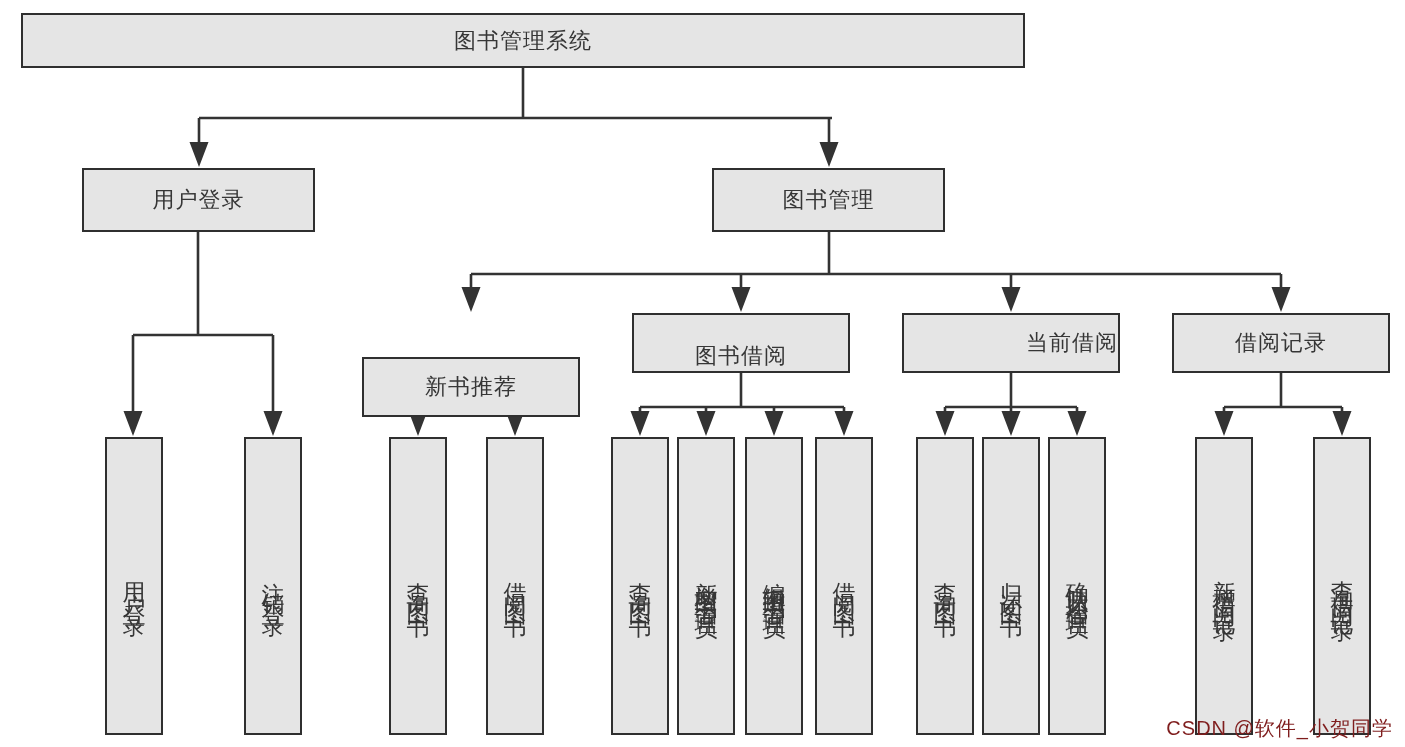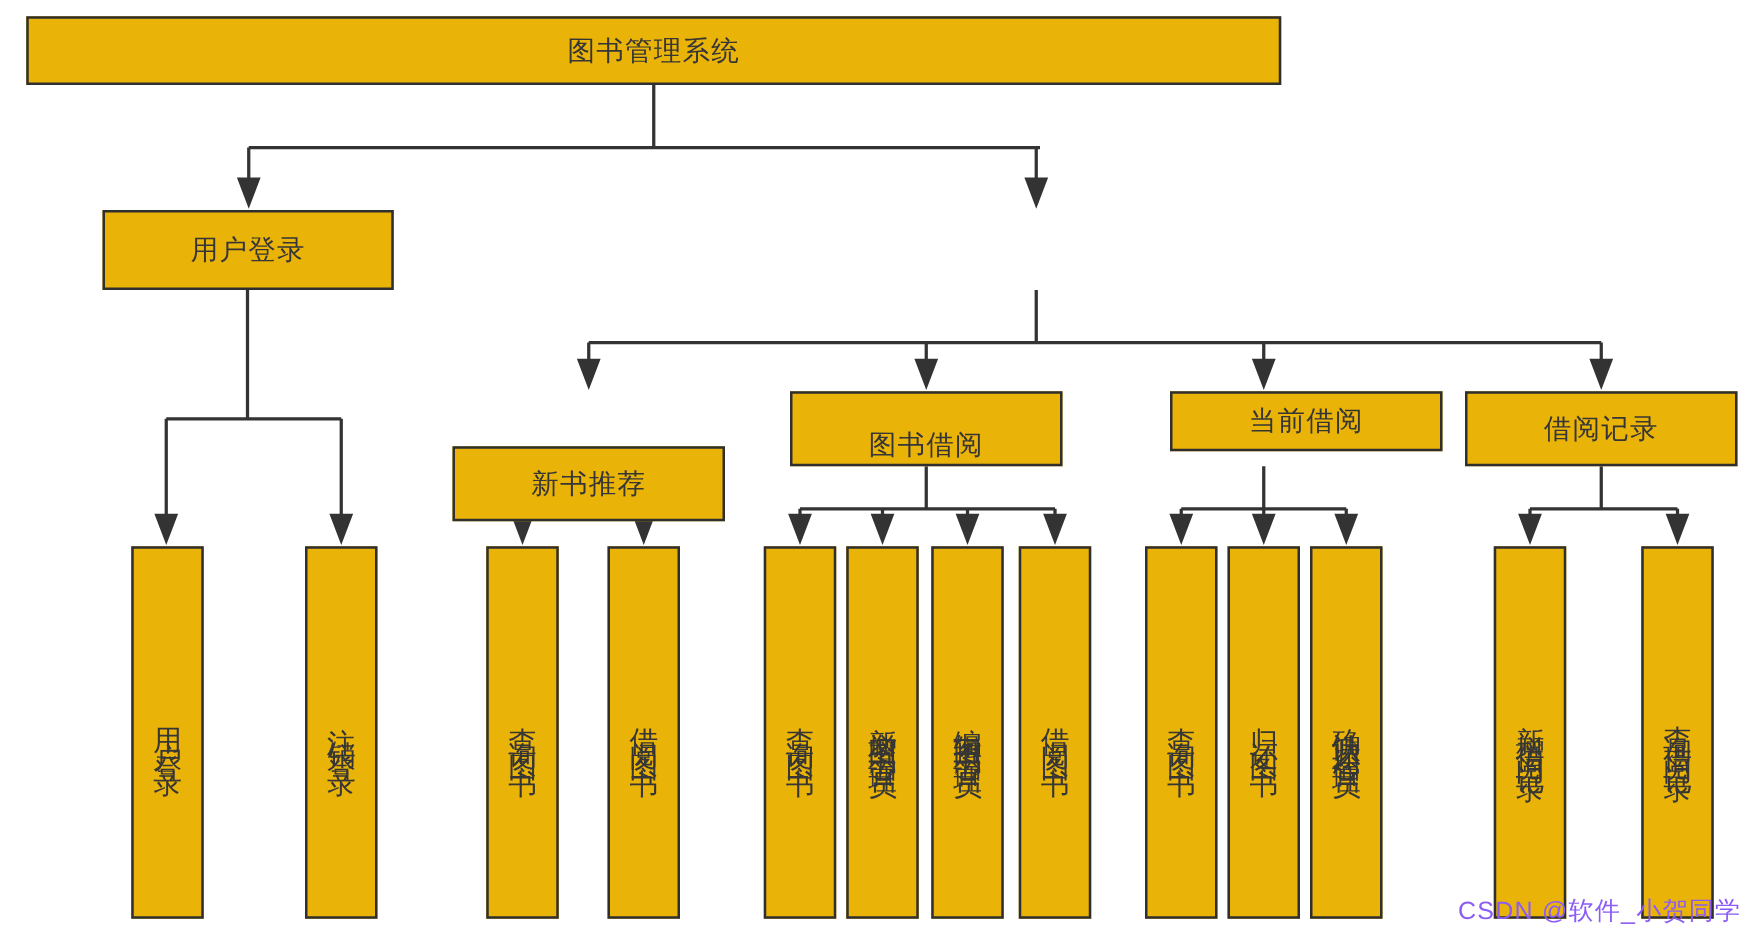--- a/index.html
+++ b/index.html
@@ -2,33 +2,33 @@
 <html><head>
 <meta charset="utf-8">
 <style>
   html,body{margin:0;padding:0;background:#ffffff;}
   .canvas{
     position:relative;width:1405px;height:747px;background:#ffffff;overflow:hidden;
     font-family:"Liberation Sans","DejaVu Sans",sans-serif;
   }
   .wires{position:absolute;left:0;top:0;width:1405px;height:747px;}
   .node{
-    position:absolute;box-sizing:border-box;background:#eab308;
+    position:absolute;box-sizing:border-box;background:#e5e5e5;
     border:2.5px solid #2f2f2f;display:flex;align-items:center;justify-content:center;
   }
   .hnode span{font-size:22px;color:#363636;letter-spacing:1px;white-space:nowrap;}
   .vnode{top:437px;width:58px;height:298px;}
   .vnode span{
     writing-mode:vertical-rl;text-orientation:mixed;
     font-size:23px;line-height:1;letter-spacing:11px;color:#363636;
   }
   .vnode.long span{letter-spacing:5px;}
   .vnode.mid span{letter-spacing:8px;}
   .watermark{
-    position:absolute;right:12px;bottom:5px;font-size:20px;color:#8b5cf6;
+    position:absolute;right:12px;bottom:5px;font-size:20px;color:#7f1d1d;
     letter-spacing:1px;white-space:nowrap;margin-left:32px;
   }
 </style>
 </head>
 <body>
 
 <div class="canvas">
 
   <svg class="wires" viewBox="0 0 1405 747">
 
@@ -88,28 +88,31 @@
              M1332.5 411 H1351.5 L1342 436 Z" fill="#333333" stroke="none"></path>
   </svg>
 
   <div class="node hnode" style="left:21px;top:13px;width:1004px;height:55px;">
     <span>图书管理系统</span>
   </div>
 
   <div class="node hnode" style="left:82px;top:168px;width:233px;height:64px;">
     <span>用户登录</span>
   </div>
+  <div class="node hnode" style="left:712px;top:168px;width:233px;height:64px;">
+    <span>图书管理</span>
+  </div>
 
   <div class="node hnode" style="left:362px;top:313px;width:218px;height:60px;margin-top:44px;">
     <span>新书推荐</span>
   </div>
   <div class="node hnode" style="left:632px;top:313px;width:218px;height:60px;align-items:flex-end;">
     <span>图书借阅</span>
   </div>
-  <div class="node hnode" style="left:936px;top:313px;width:218px;height:48px;">
+  <div class="node hnode" style="left:902px;top:313px;width:218px;height:60px;justify-content:flex-end;">
     <span>当前借阅</span>
   </div>
   <div class="node hnode" style="left:1172px;top:313px;width:218px;height:60px;">
     <span>借阅记录</span>
   </div>
 
   <div class="node vnode" style="left:105px;">
     <span>用户登录</span>
   </div>
   <div class="node vnode" style="left:244px;">

